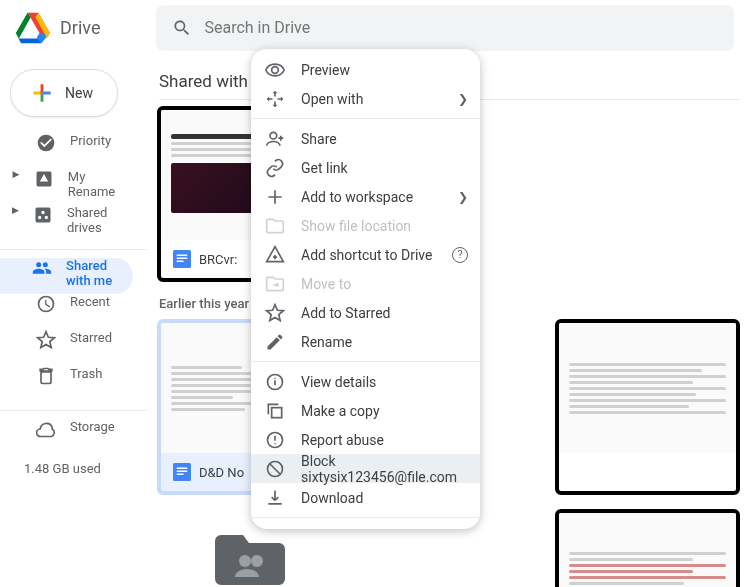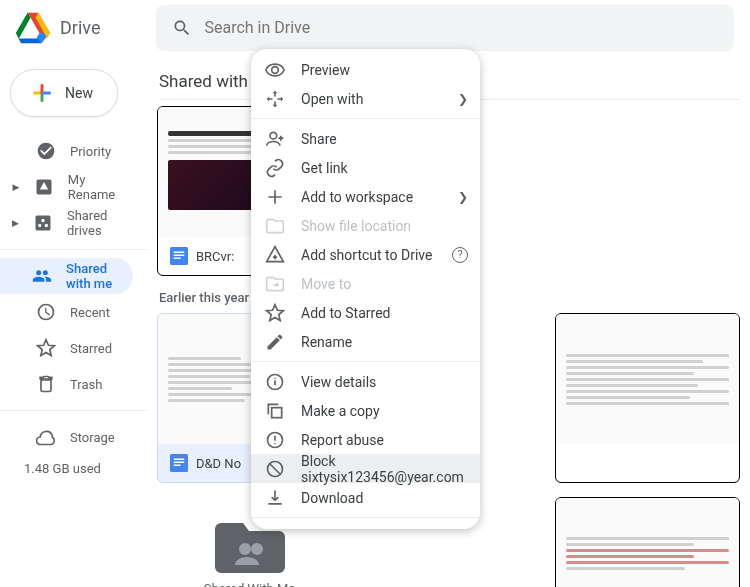--- a/index.html
+++ b/index.html
@@ -7,32 +7,32 @@
   .header{height:55px;display:flex;align-items:center;padding:0 16px;gap:10px}
   .logo{width:34px;height:34px}
   .app-title{font-size:18px;color:#5f6368;font-weight:400}
   .search{flex:1;margin-left:46px;height:46px;background:#f1f3f4;border-radius:8px;display:flex;align-items:center;padding:0 16px;gap:12px;color:#5f6368}
   .search input{border:none;background:transparent;font-size:16px;outline:none;flex:1;color:#5f6368}
   .layout{display:flex;height:calc(100% - 55px)}
   .sidebar{width:226px;padding:8px 0}
   .new-btn{margin:6px 10px 16px 10px;height:48px;width:108px;border:1px solid #dadce0;border-radius:24px;background:#fff;display:flex;align-items:center;gap:10px;padding:0 18px;box-shadow:0 1px 2px rgba(0,0,0,.08);cursor:pointer}
   .new-btn span.lbl{font-size:14px;color:#3c4043}
   .nav{list-style:none}
-  .nav li{display:flex;align-items:center;height:36px;padding:0 12px 0 12px;gap:14px;color:#5f6368;cursor:pointer;border-radius:0 18px 18px 0;margin-right:14px;font-size:13px}
+  .nav li{display:flex;align-items:flex-start;height:36px;padding:0 12px 0 12px;gap:14px;color:#5f6368;cursor:pointer;border-radius:0 18px 18px 0;margin-right:14px;font-size:13px}
   .nav li .expander{width:10px;display:flex;justify-content:center;color:#5f6368;font-size:9px}
   .nav li.active{background:#e8f0fe;color:#1a73e8;font-weight:500}
   .nav li.active .ico{fill:#1a73e8}
   .nav .ico{width:20px;height:20px;fill:#5f6368;flex-shrink:0}
   .nav-sep{height:1px;background:#e8eaed;margin:8px 0}
   .storage{padding:6px 24px;color:#5f6368;font-size:13px}
   .main{flex:1;padding:10px 10px 0 10px;position:relative}
   .page-title{font-size:17px;color:#3c4043;margin:6px 0 6px 2px;border-bottom:1px solid #e8eaed;padding-bottom:8px}
   .section-label{font-size:13px;color:#5f6368;margin:14px 0 8px 2px;font-weight:500}
   .cards{display:flex;gap:14px}
-  .card{width:185px;border:1px solid #000000;border-radius:6px;background:#fff;overflow:hidden}
+  .card{width:185px;border:4px solid #000000;border-radius:6px;background:#fff;overflow:hidden}
   .card.sel{background:#e8f0fe;border-color:#c8dafc}
   .card .thumb{height:130px;background:#fafafa;display:flex;align-items:center;justify-content:center;color:#bbb;font-size:11px;overflow:hidden}
   .card .cap{display:flex;align-items:center;gap:8px;padding:10px 12px;font-size:13px;color:#3c4043}
   .docicon{width:18px;height:18px;flex-shrink:0}
   .bigfolder{width:185px;height:120px;border:none;display:flex;flex-direction:column;align-items:center;justify-content:center;gap:8px;color:#5f6368}
   .fake-text{height:3px;background:#d0d0d0;margin:3px 10px;border-radius:2px}
   
   .ctx{position:absolute;left:104px;top:-6px;width:229px;background:#fff;border-radius:16px;box-shadow:0 2px 10px rgba(0,0,0,.25);padding:6px 0;z-index:50}
   .ctx-item{display:flex;align-items:center;height:29px;padding:0 14px;gap:16px;font-size:14px;color:#3c4043;cursor:pointer;position:relative}
   .ctx-item.disabled{color:#bdc1c6;cursor:default}
@@ -328,21 +328,21 @@
             <circle cx="12" cy="12" r="9" fill="none" stroke="#5f6368" stroke-width="2"></circle>
             <path d="M12 7v6M12 16v1" stroke="#5f6368" stroke-width="2"></path>
           </svg>
           <span>Report abuse</span>
         </div>
       <div class="ctx-item hl">
           <svg class="ci" viewBox="0 0 24 24">
             <circle cx="12" cy="12" r="9" fill="none" stroke="#5f6368" stroke-width="2"></circle>
             <path d="M6 6l12 12" stroke="#5f6368" stroke-width="2"></path>
           </svg>
-          <span>Block sixtysix123456@year.com</span>
+          <span>Block sixtysix123456@file.com</span>
         </div>
       <div class="ctx-item">
           <svg class="ci" viewBox="0 0 24 24">
             <path d="M12 3v12m0 0l-4-4m4 4l4-4M4 19h16" fill="none" stroke="#5f6368" stroke-width="2"></path>
           </svg>
           <span>Download</span>
         </div>
       <div class="ctx-sep"></div>
     </div>
   </div>

